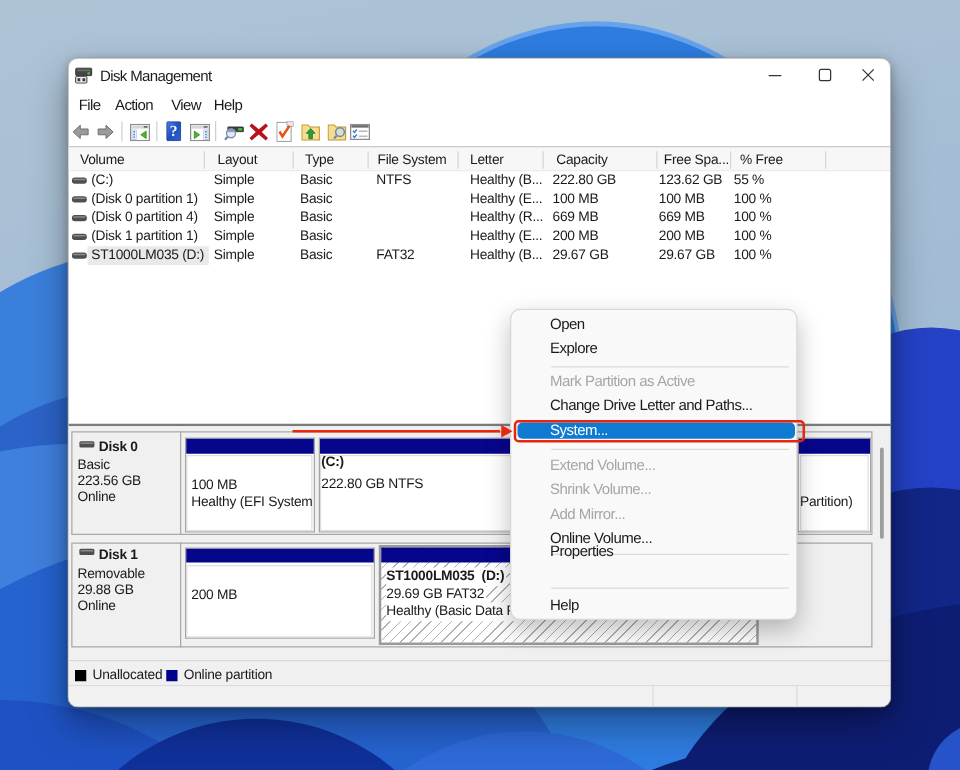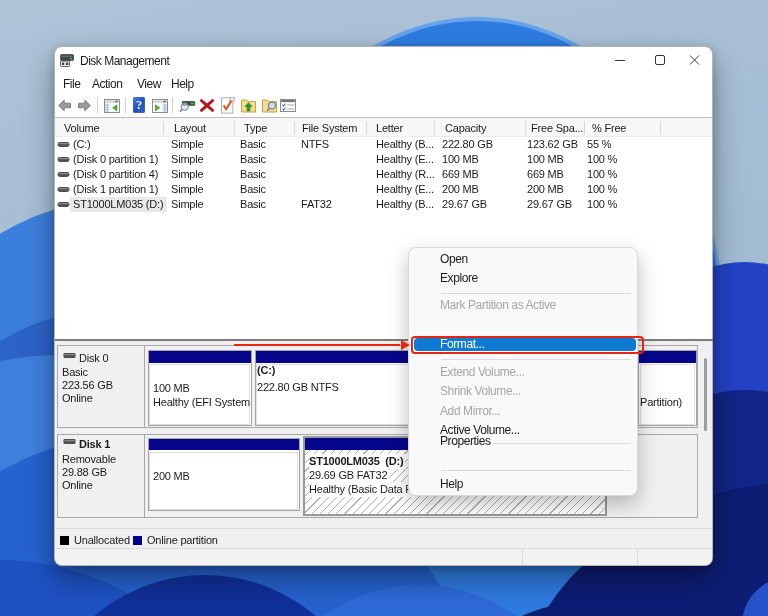--- a/index.html
+++ b/index.html
@@ -251,21 +251,21 @@
 
   <div class="abs" style="left:55px;top:339px;width:658px;height:2px;background:#7c7c7c"></div>
   <div class="abs" style="left:55px;top:341px;width:657px;height:207px;background:#f0f0f0"></div>
 
   <div class="diskrow" style="left:57px;top:345px;width:641px;height:83px"></div>
   <div class="abs" style="left:144px;top:345px;width:1px;height:83px;background:#a8a8a8"></div>
   <svg class="abs" style="left:63px;top:352px" width="13" height="8" viewBox="0 0 13 8">
       <rect x="0.5" y="1" width="12" height="5" rx="1.2" fill="#4f4f4f"></rect>
       <rect x="1.5" y="2" width="10" height="1.2" fill="#8a8a8a"></rect>
     </svg>
-  <div class="txt f11" style="left:79px;top:351px;font-weight:normal">Disk 0</div>
+  <div class="txt f11" style="left:79px;top:351px;font-weight:bold">Disk 0</div>
   <div class="txt f11" style="left:62px;top:364.5px">Basic</div>
   <div class="txt f11" style="left:62px;top:377.5px">223.56 GB</div>
   <div class="txt f11" style="left:62px;top:390.5px">Online</div>
 
   <div class="pbox" style="left:147.5px;top:350px;width:104px;height:76px">
       <div class="pbar"></div>
     </div>
   <div class="txt f11" style="left:153px;top:381px">100 MB</div>
   <div class="txt f11" style="left:153px;top:394.5px">Healthy (EFI System</div>
 
@@ -313,27 +313,28 @@
 
   <div class="abs" style="left:55px;top:548px;width:657px;height:17px;background:#f2f2f2;border-top:1px solid #dcdcdc;border-radius:0 0 8px 8px"></div>
   <div class="abs" style="left:522px;top:549px;width:1px;height:16px;background:#dcdcdc"></div>
   <div class="abs" style="left:637px;top:549px;width:1px;height:16px;background:#dcdcdc"></div>
 
   <div class="abs" style="left:408px;top:247px;width:230px;height:249px;background:#f9f9f9;border:1px solid #d8d8d8;border-radius:8px;box-shadow:0 8px 20px rgba(0,0,0,.25);z-index:40"></div>
   <div class="mi" style="top:249.5px">Open</div>
   <div class="mi" style="top:269px">Explore</div>
   <div class="msep" style="top:292.5px"></div>
   <div class="mi dis" style="top:295.5px">Mark Partition as Active</div>
+  <div class="mi" style="top:315px">Change Drive Letter and Paths...</div>
   <div class="abs" style="left:414px;top:338px;width:222px;height:13px;border-radius:4px;background:#0f7ad1;z-index:41"></div>
-  <div class="abs" style="left:440px;top:338px;height:13px;line-height:13px;font-size:12px;color:#fff;z-index:42;letter-spacing:-0.4px">Format...</div>
+  <div class="abs" style="left:440px;top:338px;height:13px;line-height:13px;font-size:12px;color:#fff;z-index:42;letter-spacing:-0.4px">System...</div>
   <div class="msep" style="top:359px"></div>
   <div class="mi dis" style="top:362.5px">Extend Volume...</div>
   <div class="mi dis" style="top:382px">Shrink Volume...</div>
   <div class="mi dis" style="top:401.5px">Add Mirror...</div>
-  <div class="mi" style="top:421px">Active Volume...</div>
+  <div class="mi" style="top:421px">Online Volume...</div>
   <div class="msep" style="top:442.5px"></div>
   <div class="mi" style="top:432px">Properties</div>
   <div class="msep" style="top:470px"></div>
   <div class="mi" style="top:474.5px">Help</div>
 
   <div class="abs" style="left:410.5px;top:336px;width:233px;height:17.5px;border:2px solid #e8250e;border-radius:4px;z-index:50"></div>
   <div class="abs" style="left:234px;top:344px;width:166px;height:2px;background:#e8250e;z-index:50"></div>
   <div class="abs" style="left:401px;top:340px;width:0;height:0;border-left:9.5px solid #e8250e;border-top:5px solid transparent;border-bottom:5px solid transparent;z-index:50"></div>
 </div>
 

